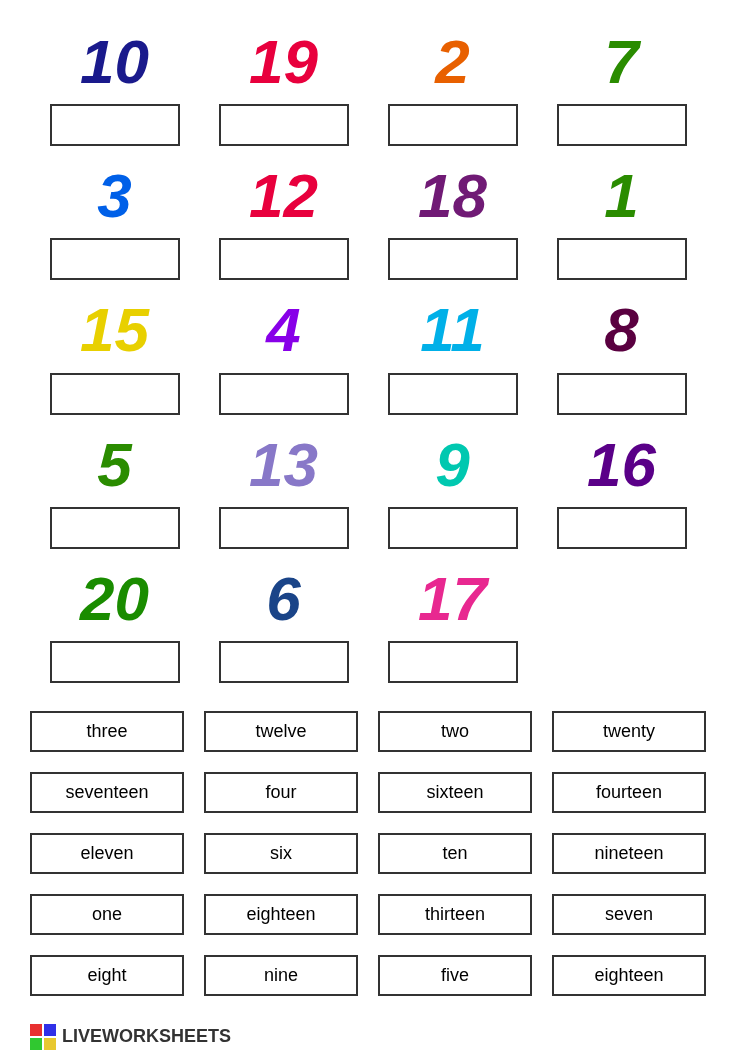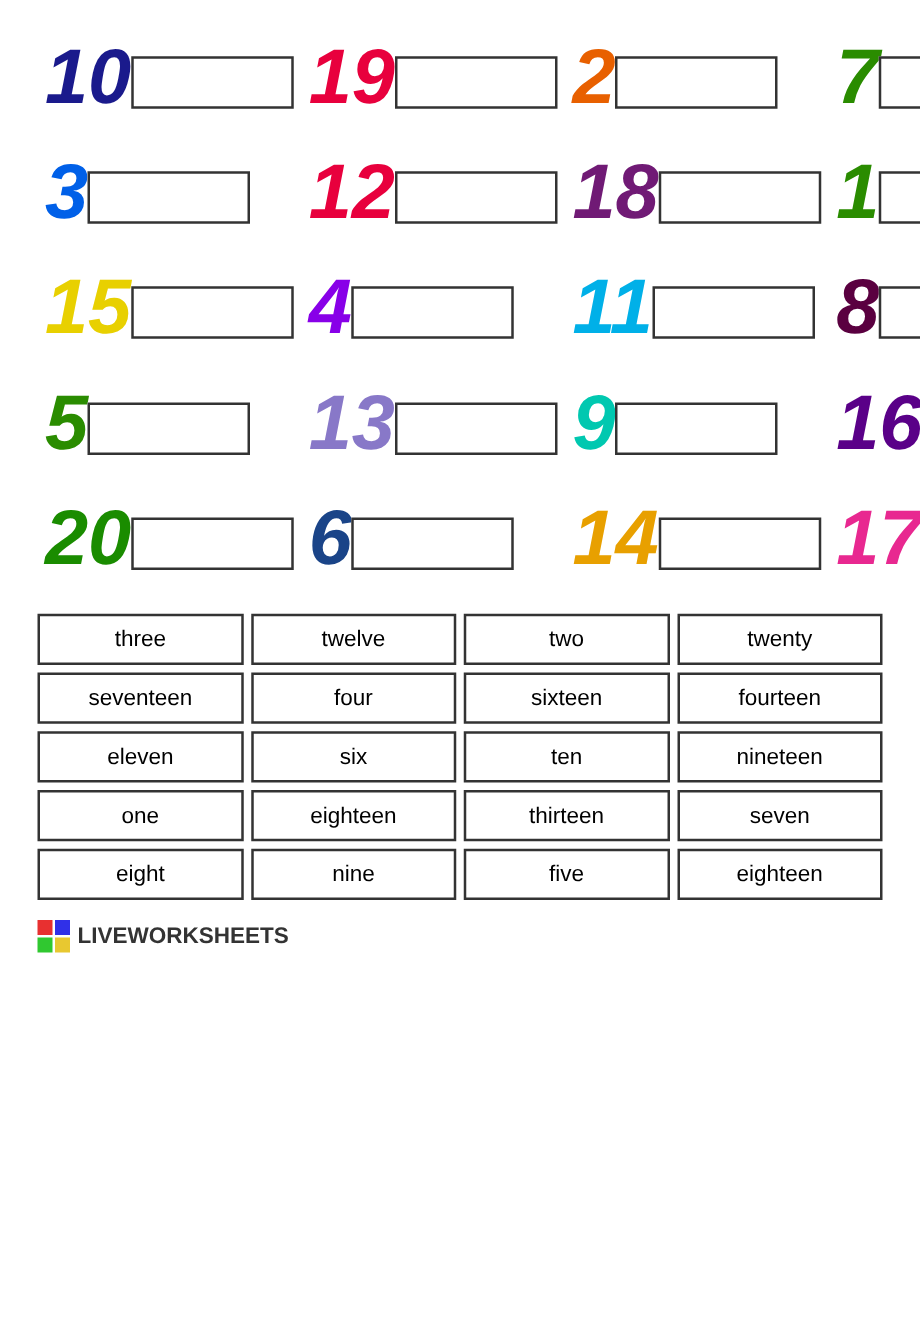--- a/index.html
+++ b/index.html
@@ -17,20 +17,21 @@
     .numbers-grid {
       display: grid;
       grid-template-columns: repeat(4, 1fr);
       gap: 0px;
       width: 100%;
       margin-bottom: 10px;
     }
 
     .number-cell {
       display: flex;
+      flex-direction: column;
       align-items: center;
       padding: 8px 6px 8px 6px;
     }
 
     .number-display {
       font-size: 62px;
       font-weight: 900;
       font-style: italic;
       line-height: 1.1;
       margin-bottom: 8px;
@@ -41,39 +42,40 @@
       width: 130px;
       height: 42px;
       border: 2px solid #333;
       background: white;
     }
 
     
     .words-grid {
       display: grid;
       grid-template-columns: repeat(4, 1fr);
-      gap: 6px;
+      gap: 20px;
       width: 100%;
+      margin-top: 10px;
     }
 
     .word-box {
       border: 2px solid #333;
       text-align: center;
       padding: 8px 4px;
       font-size: 18px;
       font-family: Arial, sans-serif;
       background: white;
     }
 
     
     .footer {
       width: 100%;
       display: flex;
       align-items: center;
-      margin-top: 16px;
+      margin-top: 28px;
     }
 
     .footer-logo {
       display: flex;
       align-items: center;
       gap: 6px;
     }
 
     .logo-squares {
       display: grid;
@@ -161,24 +163,20 @@
     <div class="number-cell">
       <div class="number-display" style="color: rgb(90, 0, 136);">16</div>
       <input type="text" class="answer-box" style="">
     </div>
     <div class="number-cell">
       <div class="number-display" style="color: rgb(26, 140, 0);">20</div>
       <input type="text" class="answer-box" style="">
     </div>
     <div class="number-cell">
       <div class="number-display" style="color: rgb(26, 68, 136);">6</div>
-      <input type="text" class="answer-box" style="">
-    </div>
-    <div class="number-cell">
-      <div class="number-display" style="color: rgb(232, 160, 0);">14</div>
       <input type="text" class="answer-box" style="">
     </div>
     <div class="number-cell">
       <div class="number-display" style="color: rgb(232, 40, 144);">17</div>
       <input type="text" class="answer-box" style="">
     </div>
   </div>
 
 <div class="words-grid">
 <div class="word-box">three</div>

